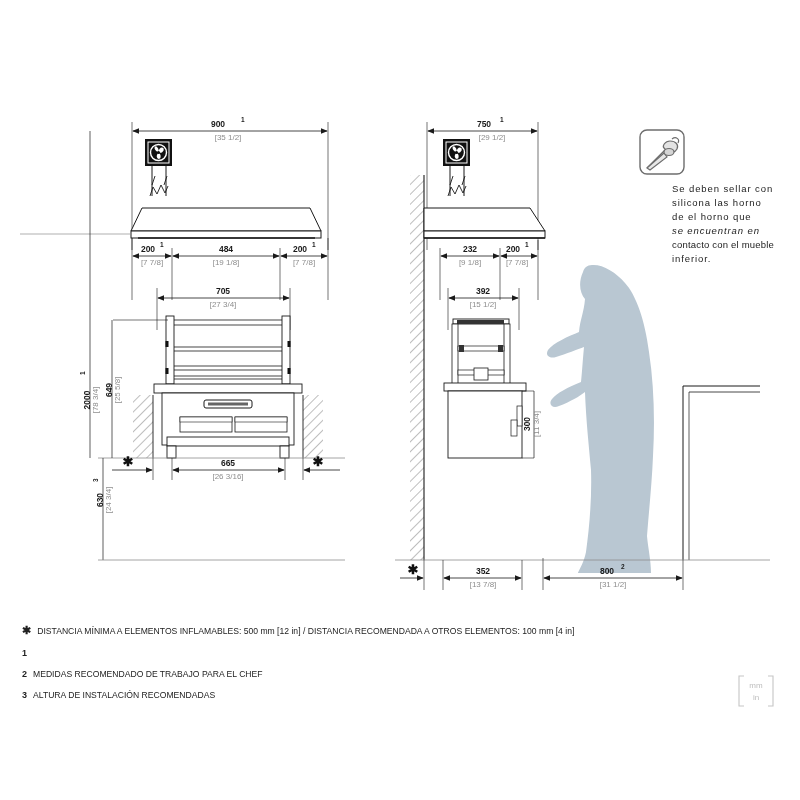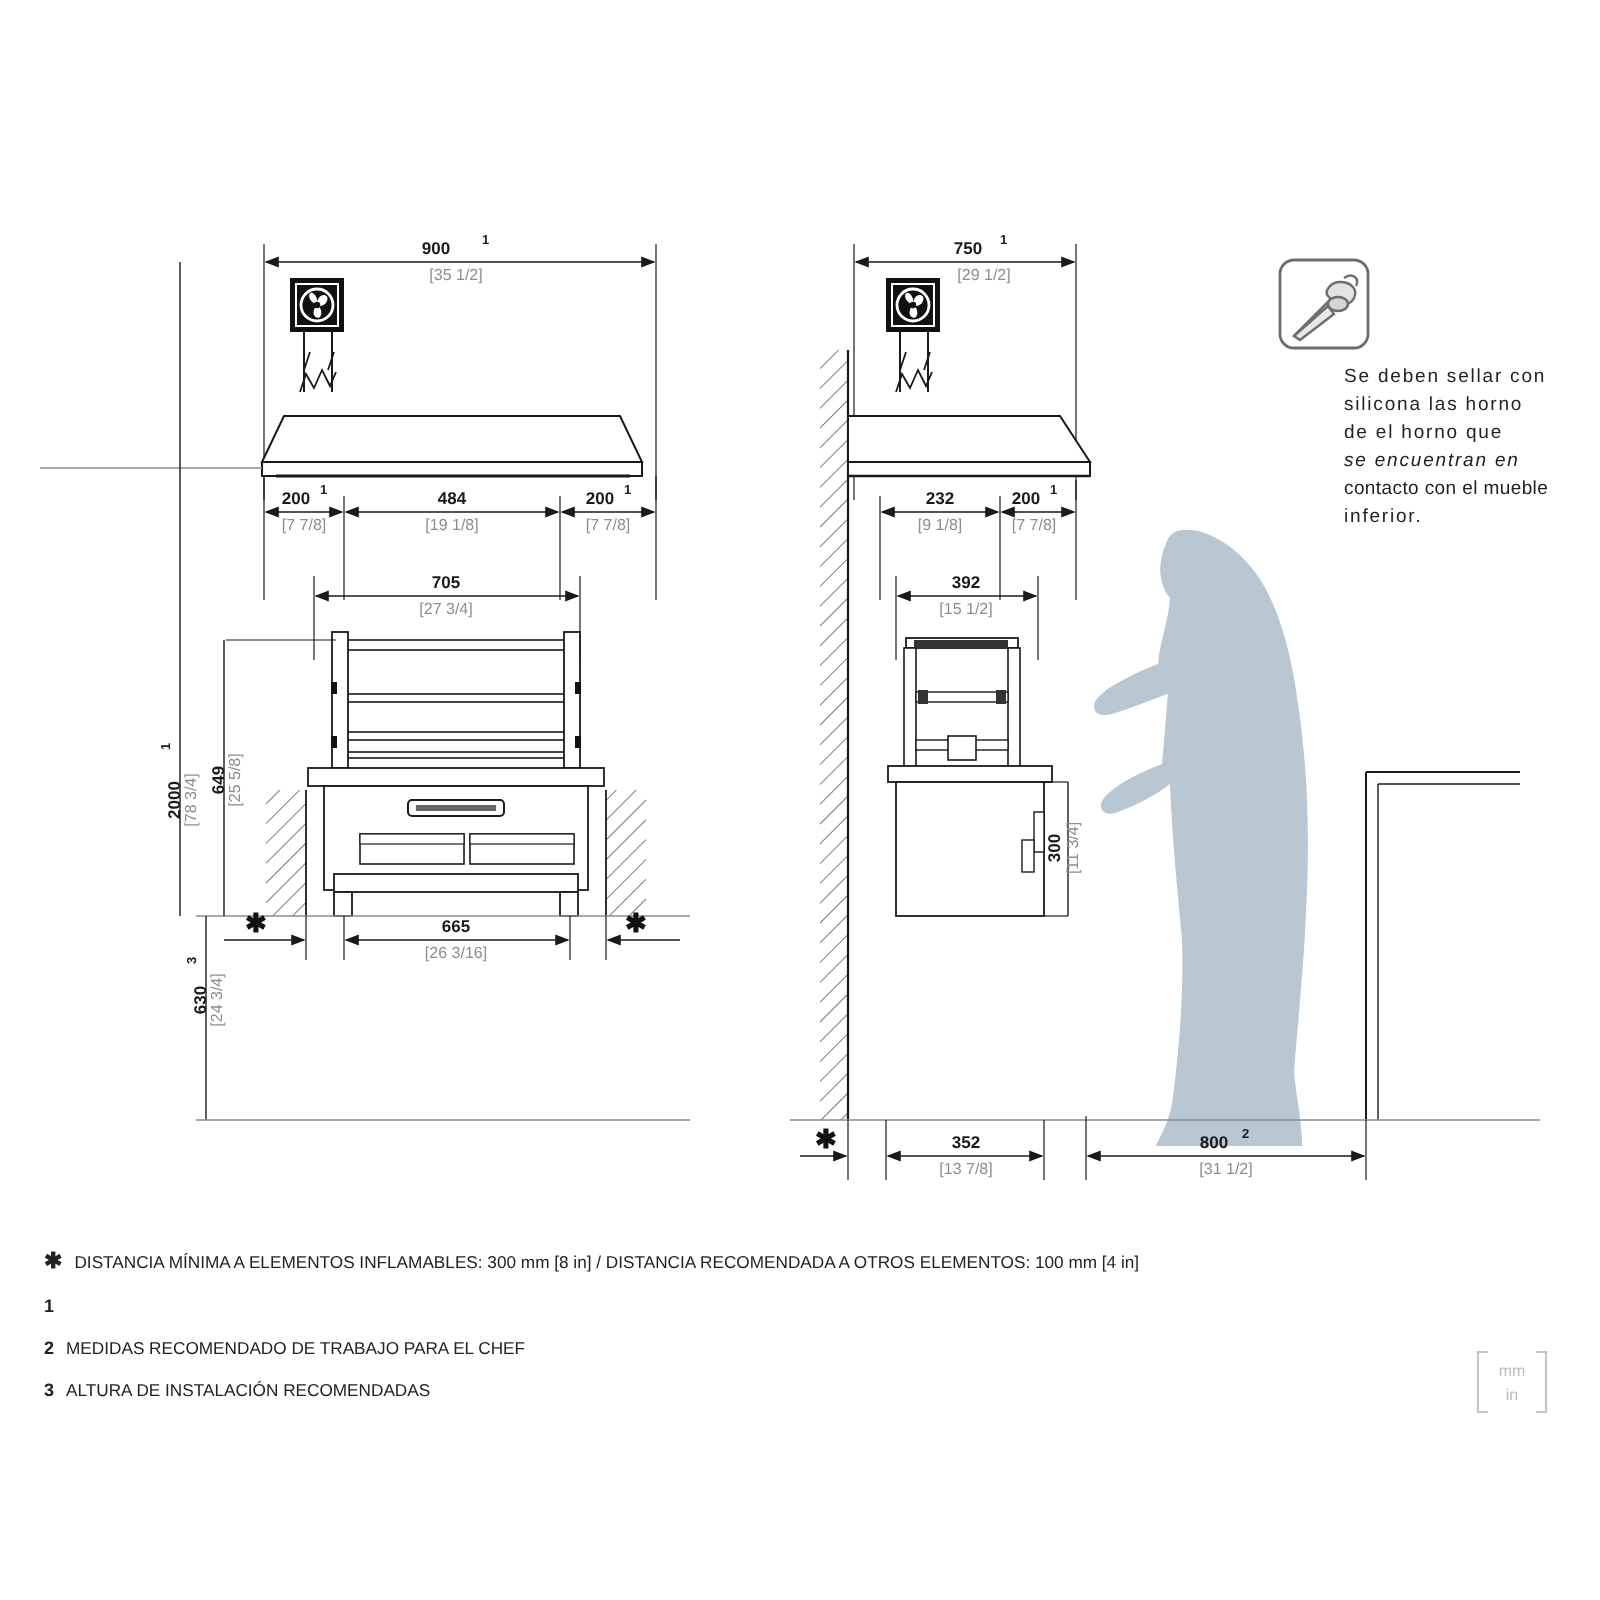--- a/index.html
+++ b/index.html
@@ -325,21 +325,21 @@
   <div class="note" style="line-height:14px;">silicona las horno</div>
   <div class="note" style="line-height:14px;">de el horno que</div>
   <div class="note" style="line-height:14px;font-style:italic;">se encuentran en</div>
   <div class="note" style="line-height:14px;letter-spacing:.2px;">contacto con el mueble</div>
   <div class="note" style="line-height:14px;">inferior.</div>
 </div>
 
 <div style="position:absolute;left:22px;top:624px;width:760px;">
   <div style="display:flex;align-items:baseline;gap:6px;margin-bottom:11px;">
     <span class="legnum" style="font-size:11px;">✱</span>
-    <span class="legend">DISTANCIA MÍNIMA A ELEMENTOS INFLAMABLES: 300 mm [8 in] / DISTANCIA RECOMENDADA A OTROS ELEMENTOS: 100 mm [4 in]</span>
+    <span class="legend">DISTANCIA MÍNIMA A ELEMENTOS INFLAMABLES: 500 mm [12 in] / DISTANCIA RECOMENDADA A OTROS ELEMENTOS: 100 mm [4 in]</span>
   </div>
   <div style="display:flex;align-items:baseline;gap:6px;margin-bottom:11px;">
     <span class="legnum">1</span>
   </div>
   <div style="display:flex;align-items:baseline;gap:6px;margin-bottom:11px;">
     <span class="legnum">2</span>
     <span class="legend">MEDIDAS RECOMENDADO DE TRABAJO PARA EL CHEF</span>
   </div>
   <div style="display:flex;align-items:baseline;gap:6px;">
     <span class="legnum">3</span>

